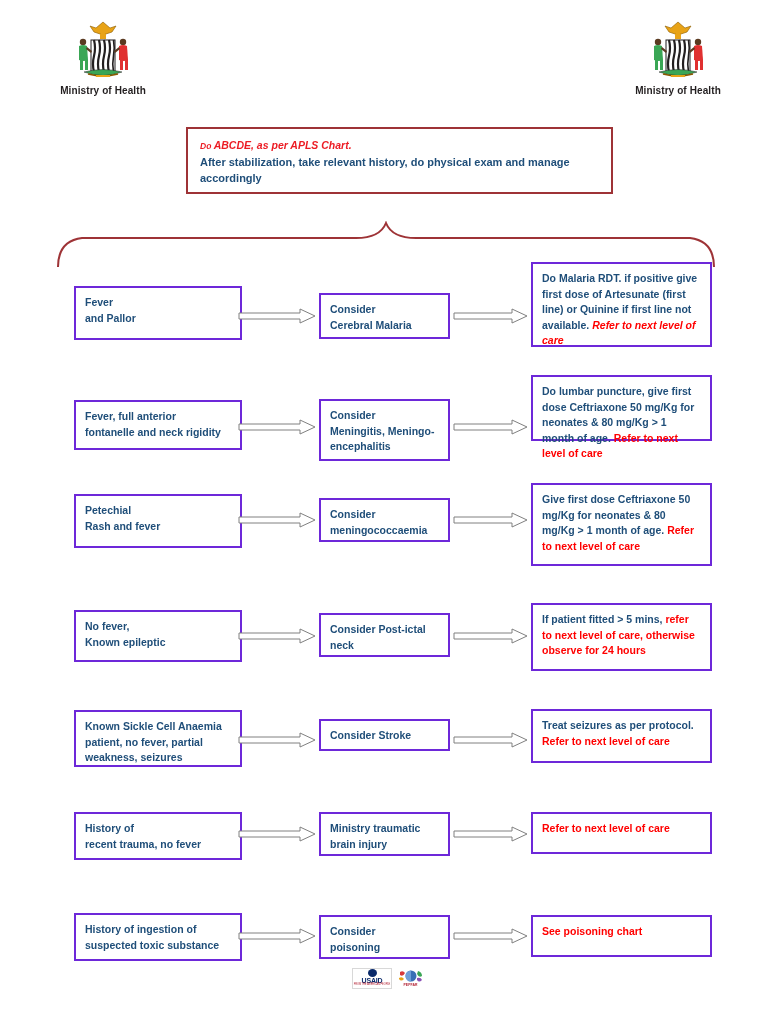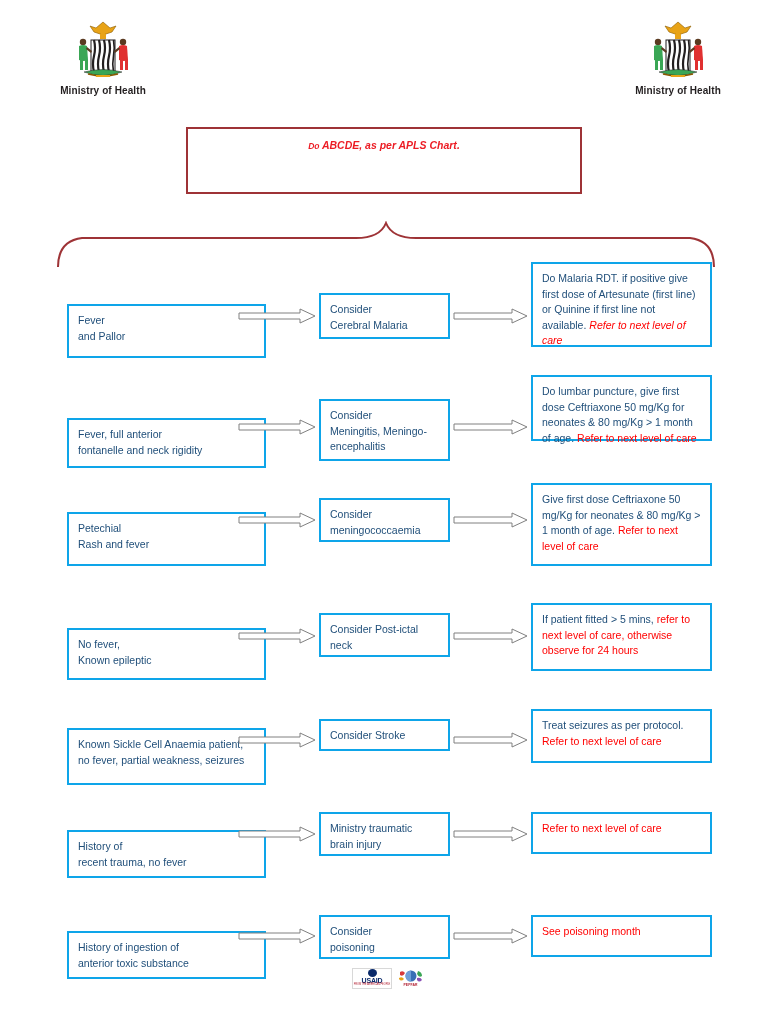--- a/index.html
+++ b/index.html
@@ -64,26 +64,26 @@
     font-size: 15.5px;
     letter-spacing: .2px;
     white-space: nowrap;
   }
 
   
   .instruction-box {
     position: absolute;
     left: 186px;
     top: 127px;
-    width: 396px;
+    width: 427px;
     height: 67px;
     border: 2px solid #9e3336;
     box-sizing: border-box;
     padding: 9px 12px 0 12px;
-    text-align: center;
+    text-align: left;
   }
   .instr-line-red {
     color: #ec1c24;
     font-weight: bold;
     font-style: italic;
     font-size: 10.5px;
     line-height: 14px;
   }
   .instr-line-red .small-do { font-size: 8.5px; }
   .instr-line-blue {
@@ -101,29 +101,29 @@
     top: 221px;
     width: 660px;
     height: 46px;
   }
 
   
   .row { position: absolute; left: 0; width: 768px; }
   .box {
     position: absolute;
     box-sizing: border-box;
-    border: 2px solid #0ea5e9;
+    border: 2px solid #6d28d9;
     background: #ffffff;
     padding: 7px 9px 6px 9px;
     color: #1f4e79;
-    font-weight: normal;
+    font-weight: bold;
     font-size: 10.5px;
     line-height: 15.5px;
   }
-  .box.col1 { left: 67px;  width: 199px; margin-top: 18px; }
+  .box.col1 { left: 74px;  width: 168px; }
   .box.col2 { left: 319px; width: 131px; }
   .box.col3 { left: 531px; width: 181px; }
   .box .red  { color: #ff0000; }
   .box .redi { color: #ff0000; font-style: italic; }
 
   
   .arrow {
     position: absolute;
     height: 16px;
   }
@@ -239,20 +239,21 @@
       <path d="M22 56 q15 4 30 0" stroke="#8a5a00" stroke-width="1.4" fill="none"></path>
       <path d="M30 57 h14 v2 h-14 z" fill="#e8a317"></path>
     </svg>
     <div class="logo-caption">Ministry of Health</div>
   </div>
 
 </div>
 
 <div class="instruction-box">
   <div class="instr-line-red"><span class="small-do">Do </span><span>ABCDE, as per APLS Chart</span><span>.</span></div>
+  <div class="instr-line-blue">After stabilization, take relevant history, do physical exam and manage accordingly</div>
 </div>
 
 <div class="brace-wrap">
   <svg viewBox="0 0 660 46" preserveAspectRatio="none">
     <path d="M2 46 Q2 20 26 17 L300 17 Q324 17 330 2 Q336 17 360 17 L634 17 Q658 20 658 46" fill="none" stroke="#9e3336" stroke-width="2"></path>
   </svg>
 </div>
 
 <div class="row" style="top:0">
   <div class="box col1" style="top:286px;height:54px">
@@ -399,39 +400,39 @@
   </div>
   <div class="box col3" style="top:812px;height:42px">
     <span></span>
     <span class="red">Refer to next level of care</span>
   </div>
 </div>
 
 <div class="row" style="top:0">
   <div class="box col1" style="top:913px;height:48px">
     <span style="white-space:pre-line">History of ingestion of
-anterior toxic substance</span>
+suspected toxic substance</span>
   </div>
   <div class="arrow" style="left:238px;top:928px;width:78px">
     <svg viewBox="0 0 78 16">
         <path d="M1 5 L62 5 L62 1 L77 8 L62 15 L62 11 L1 11 Z" fill="#ffffff" stroke="#808080" stroke-width="1"></path>
       </svg>
   </div>
   <div class="box col2" style="top:915px;height:44px">
     <span style="white-space:pre-line">Consider
 poisoning</span>
   </div>
   <div class="arrow" style="left:453px;top:928px;width:75px">
     <svg viewBox="0 0 75 16">
         <path d="M1 5 L59 5 L59 1 L74 8 L59 15 L59 11 L1 11 Z" fill="#ffffff" stroke="#808080" stroke-width="1"></path>
       </svg>
   </div>
   <div class="box col3" style="top:915px;height:42px">
     <span></span>
-    <span class="red">See poisoning month</span>
+    <span class="red">See poisoning chart</span>
   </div>
 </div>
 
 <div class="footer-logos">
   <div class="usaid-logo">
     <div class="usaid-seal"></div>
     <div class="usaid-word">USAID</div>
     <div class="usaid-tag">FROM THE AMERICAN PEOPLE</div>
   </div>
   <div class="pepfar-logo">

